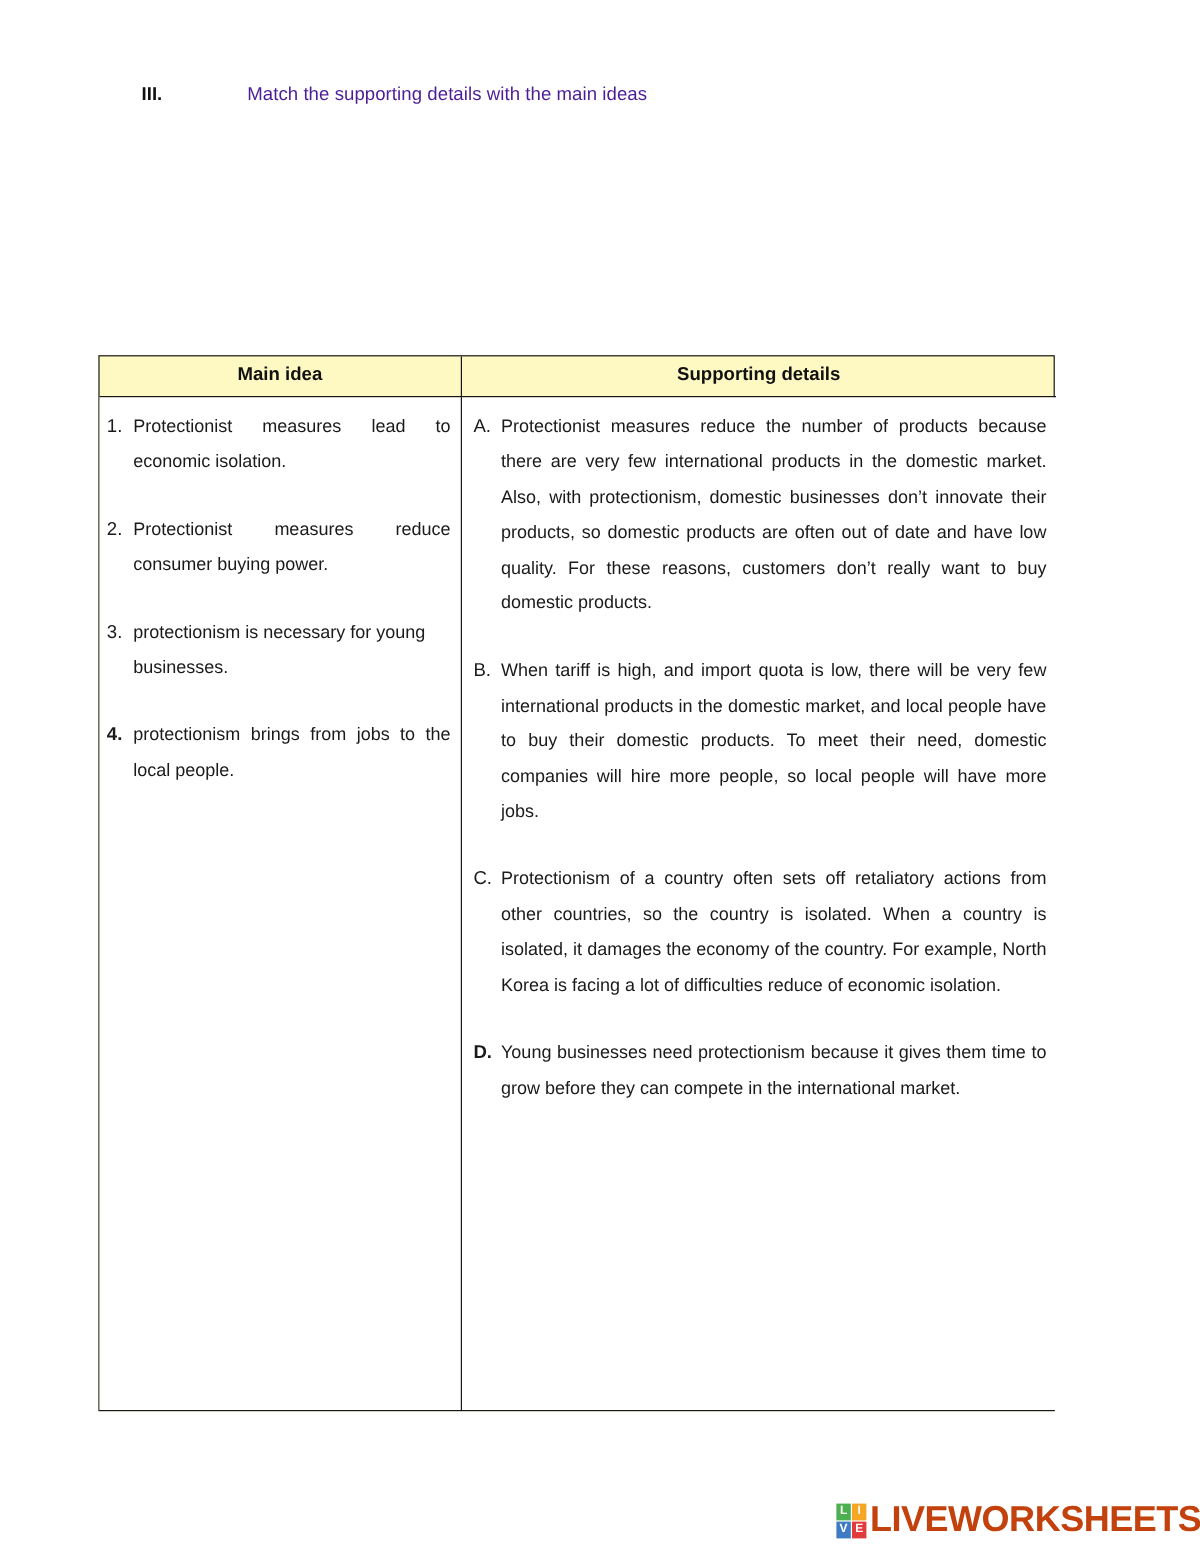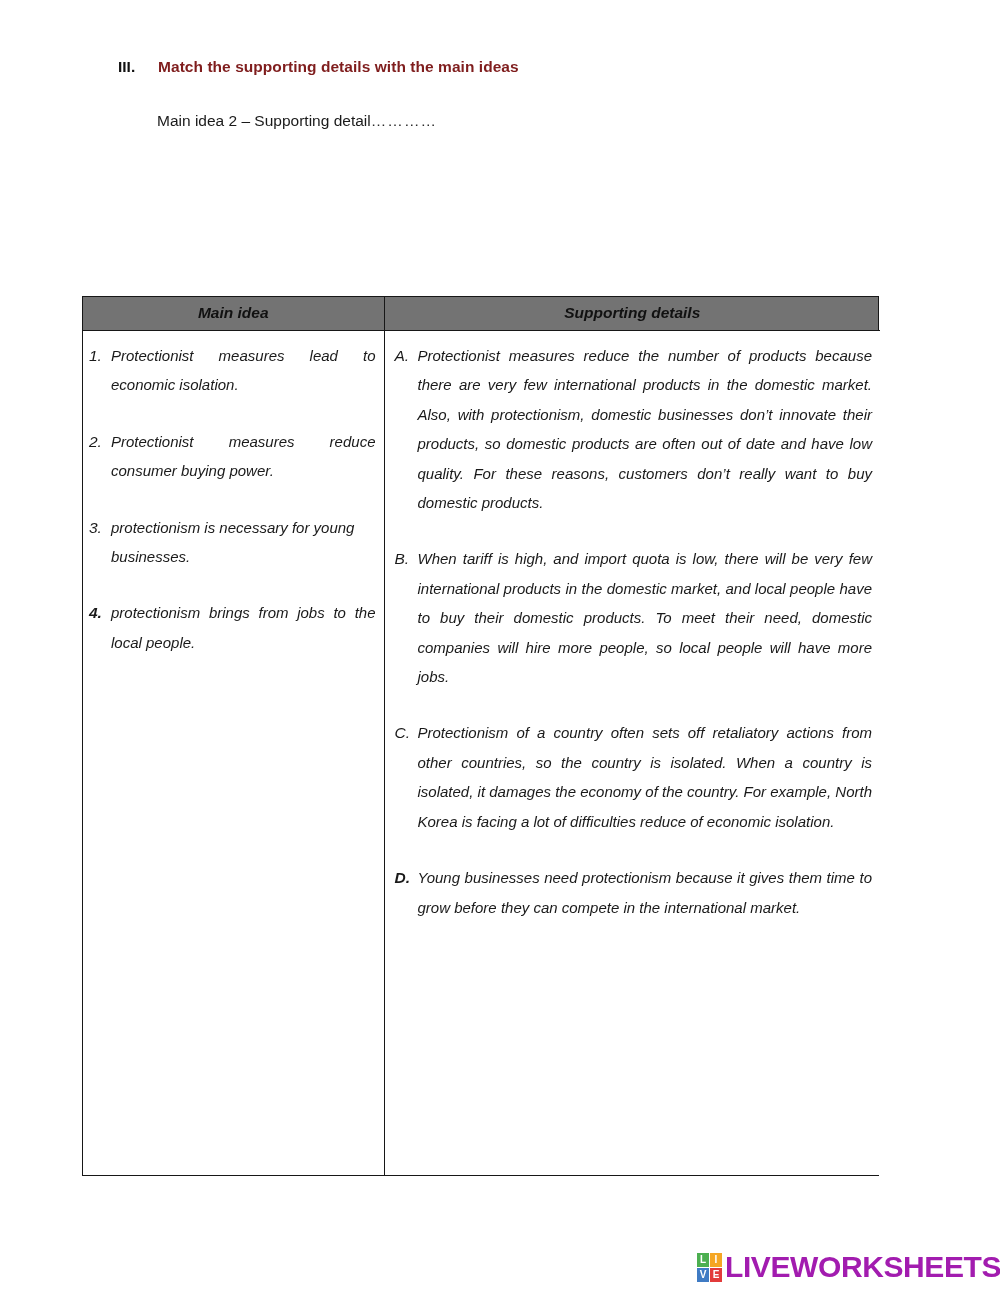--- a/index.html
+++ b/index.html
@@ -21,37 +21,38 @@
     inset: 0;
     width: 1000px;
     height: 1291px;
     overflow: hidden;
   }
 
   
   .section-heading {
     position: absolute;
     left: 118px;
-    top: 58px;
+    top: 70px;
     width: 780px;
     display: flex;
     align-items: baseline;
   }
   .section-number {
     font-weight: bold;
     font-size: 15.5px;
     width: 40px;
     flex: 0 0 40px;
     color: #111111;
   }
   .section-title {
-    font-weight: bold;
-    font-size: 15.5px;
-    color: #7f1d1d;
+    font-weight: normal;
+    font-size: 15.5px;
+    color: #4c1d95;
     letter-spacing: 0.05px;
+    margin-left: 48px;
   }
 
   
   .prompt-list {
     position: absolute;
     left: 157px;
     top: 102px;
     width: 700px;
   }
   .prompt-line {
@@ -67,22 +68,21 @@
 
   
   .match-table {
     position: absolute;
     left: 82px;
     top: 296px;
     width: 797px;
     border: 1.4px solid #171717;
     border-collapse: collapse;
     box-sizing: border-box;
-    background: #737373;
-    font-style: italic;
+    background: #fef9c3;
   }
   .match-table table {
     width: 100%;
     border-collapse: collapse;
     table-layout: fixed;
   }
   .match-table col.c-left  { width: 301px; }
   .match-table col.c-right { width: 496px; }
 
   .match-table th {
@@ -186,23 +186,20 @@
 <body>
 
 <div class="page">
 
   <div class="section-heading">
     <span class="section-number">III.</span>
     <span class="section-title">Match the supporting details with the main ideas</span>
   </div>
 
   <div class="prompt-list">
-    <div class="prompt-line">
-      <span>Main idea 2 – Supporting detail</span><span class="leader">…………</span>
-    </div>
   </div>
 
   <div class="match-table">
     <table>
       <colgroup>
         <col class="c-left">
         <col class="c-right">
       </colgroup>
       <thead>
         <tr>
@@ -267,16 +264,16 @@
     </table>
   </div>
 
   <div class="lws-logo">
     <div class="lws-blocks">
       <span class="lws-block" style="background: rgb(76, 175, 80);">L</span>
       <span class="lws-block" style="background: rgb(245, 166, 35);">I</span>
       <span class="lws-block" style="background: rgb(63, 123, 196);">V</span>
       <span class="lws-block" style="background: rgb(226, 59, 59);">E</span>
     </div>
-    <span class="lws-wordmark" style="color: #a21caf;">LIVEWORKSHEETS</span>
+    <span class="lws-wordmark" style="color: #c2410c;">LIVEWORKSHEETS</span>
   </div>
 
 </div>
 
 </body></html>

